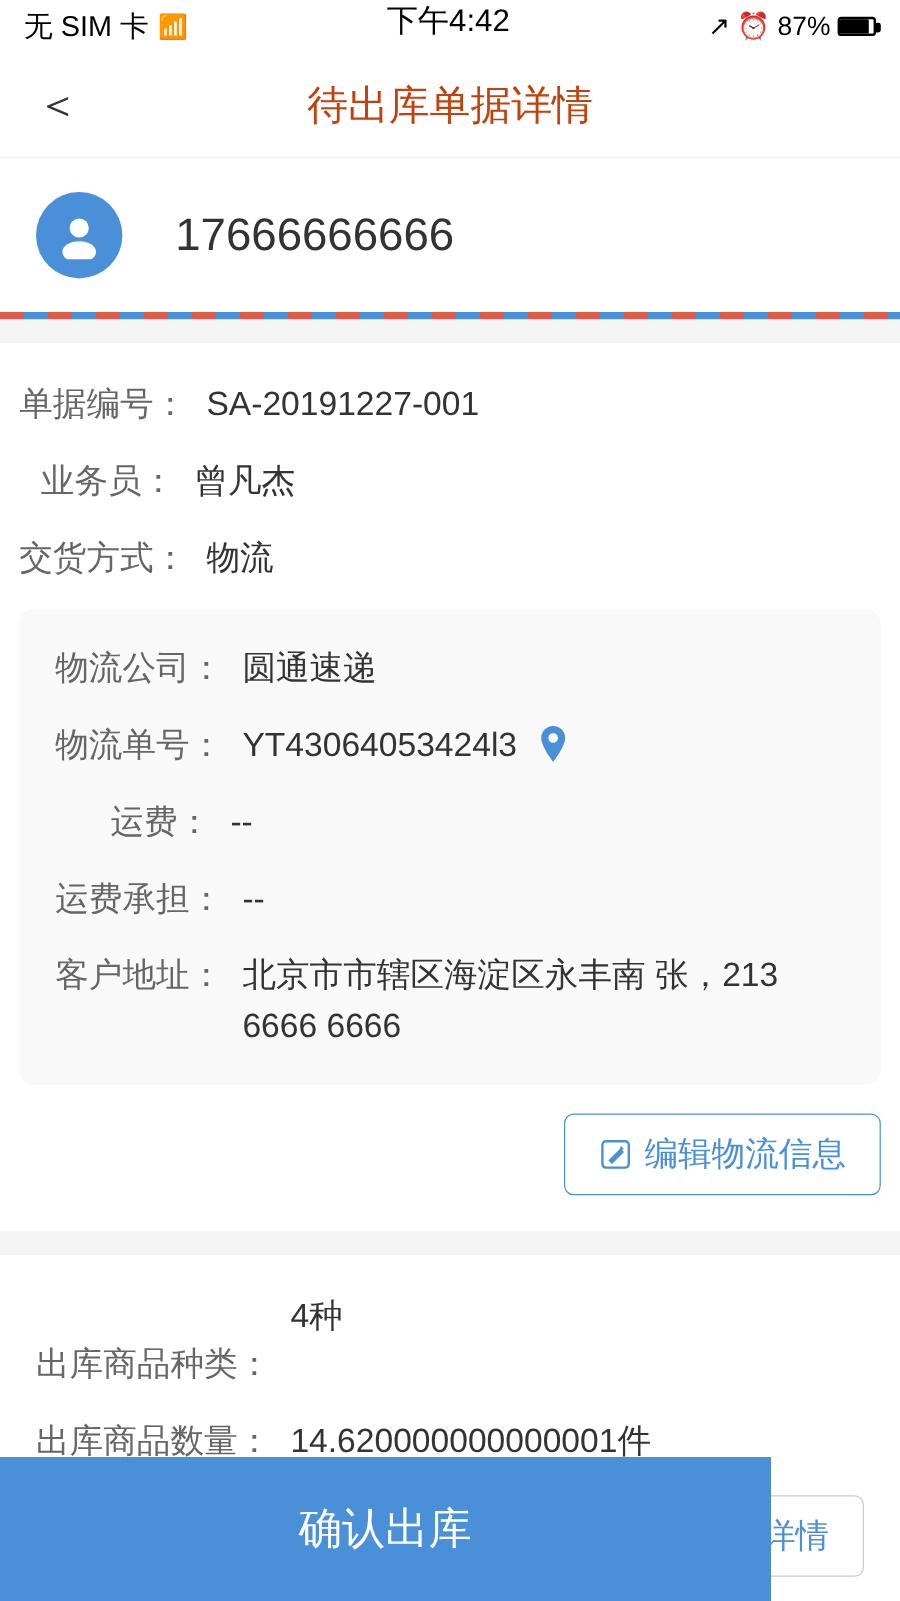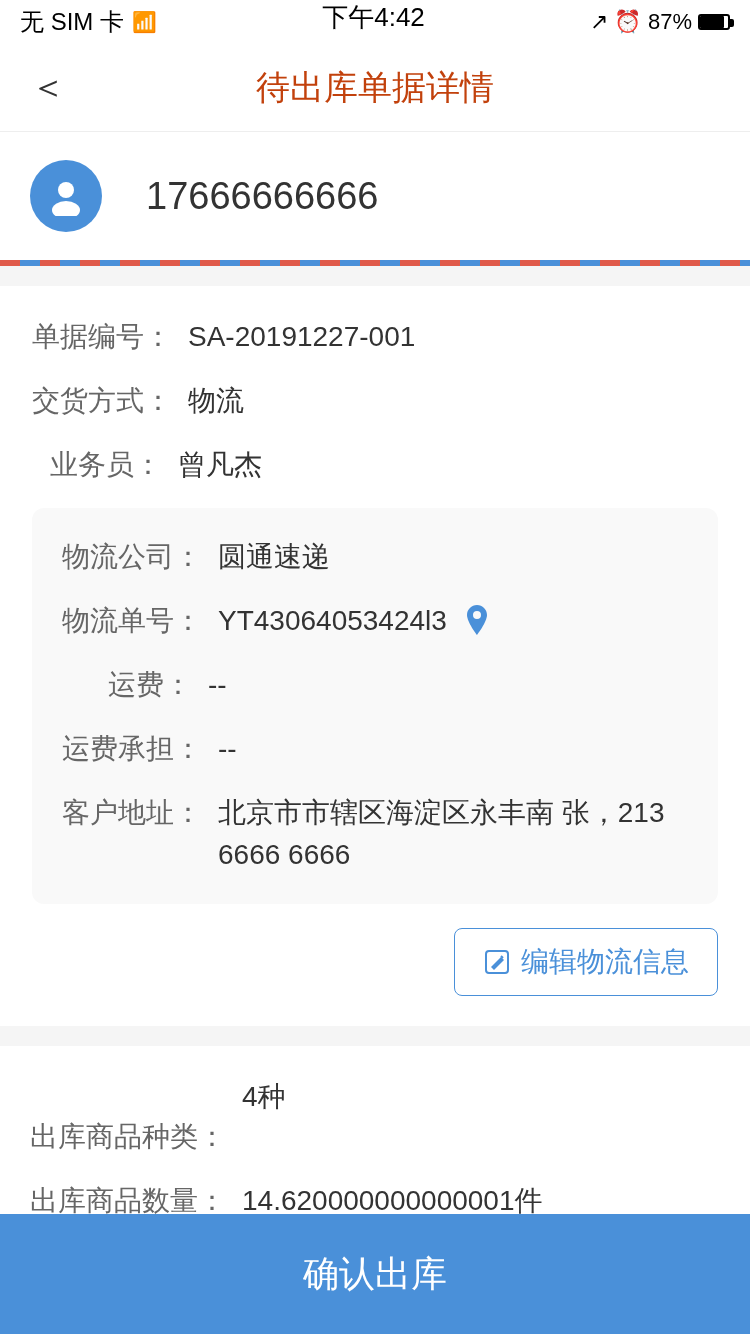--- a/index.html
+++ b/index.html
@@ -86,21 +86,21 @@
       font-size: 38px;
       color: #333;
       font-weight: 500;
       margin-left: 24px;
     }
 
     
     .section {
       background: #fff;
       margin-top: 20px;
-      padding: 30px 32px;
+      padding: 30px 16px;
     }
 
     .info-row {
       display: flex;
       align-items: flex-start;
       margin-bottom: 22px;
       font-size: 28px;
       color: #333;
       line-height: 1.5;
     }
@@ -177,21 +177,21 @@
     }
 
     
     .bottom-spacer { height: 200px; background: #f5f5f5; }
 
     
     .confirm-bar {
       position: fixed;
       bottom: 0;
       left: 0;
-      width: 750px;
+      width: 642px;
       height: 120px;
       background: #4a90d9;
       display: flex;
       align-items: center;
       justify-content: center;
     }
     .confirm-bar button {
       background: none;
       border: none;
       color: #fff;
@@ -239,26 +239,26 @@
 </div>
 
 <div class="dashed-separator"></div>
 
 <div class="section">
   <div class="info-row">
     <span class="info-label">单据编号：</span>
     <span class="info-value">SA-20191227-001</span>
   </div>
   <div class="info-row">
+    <span class="info-label">业务员：</span>
+    <span class="info-value">曾凡杰</span>
+  </div>
+  <div class="info-row">
     <span class="info-label">交货方式：</span>
     <span class="info-value">物流</span>
-  </div>
-  <div class="info-row">
-    <span class="info-label">业务员：</span>
-    <span class="info-value">曾凡杰</span>
   </div>
 
   <div class="logistics-card">
     <div class="info-row">
       <span class="info-label">物流公司：</span>
       <span class="info-value">圆通速递</span>
     </div>
     <div class="info-row">
       <span class="info-label">物流单号：</span>
       <span class="info-value">

